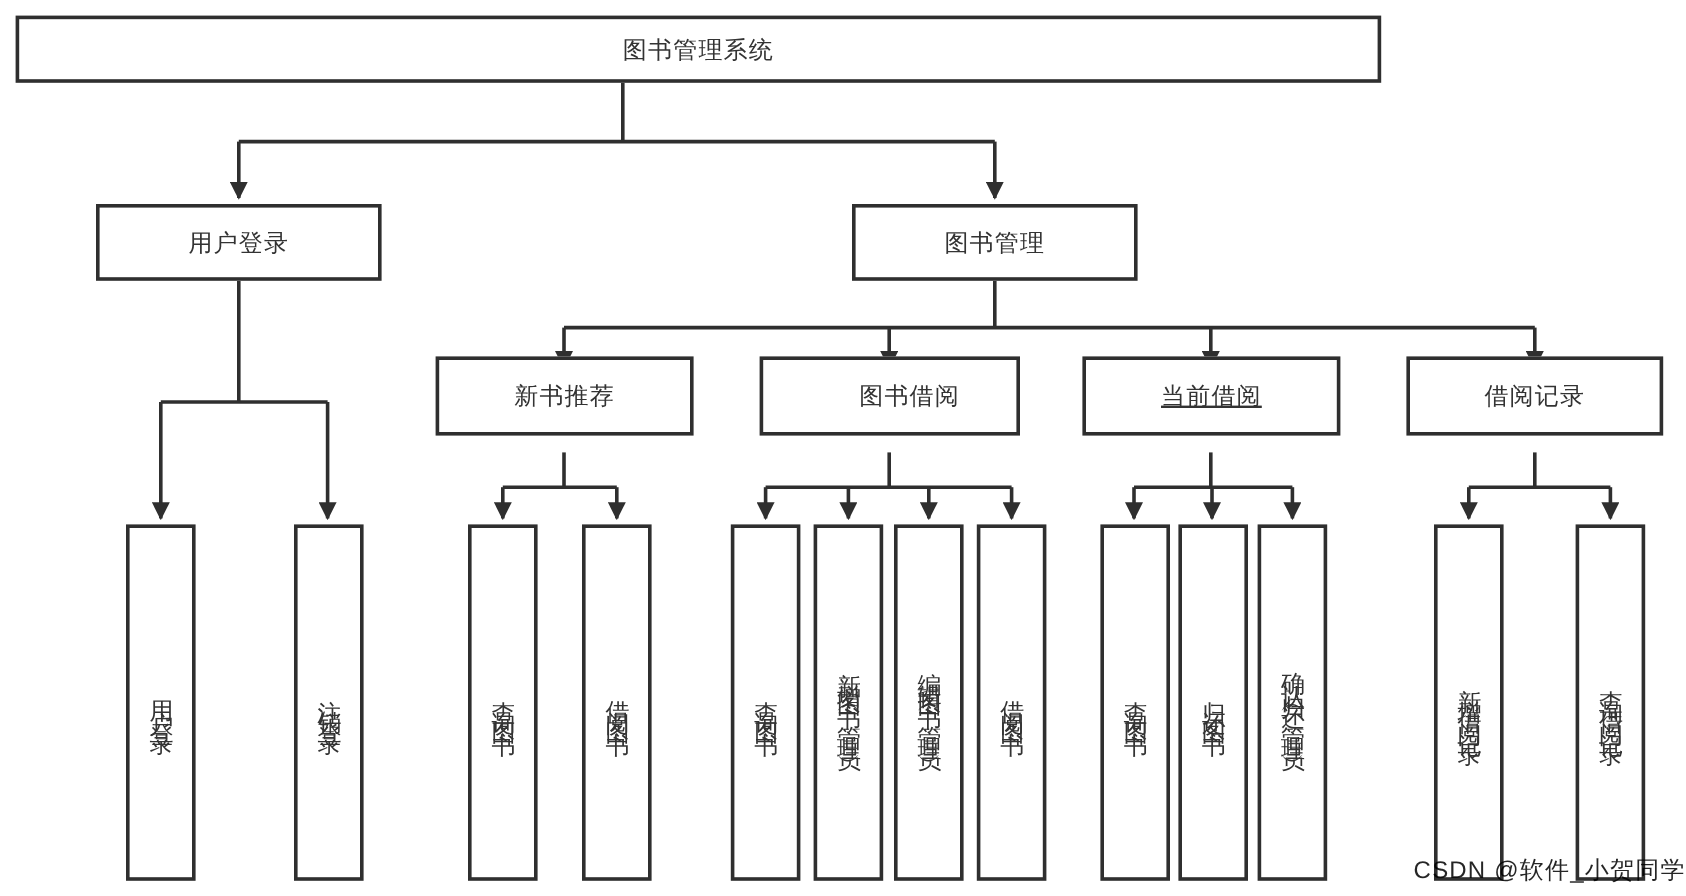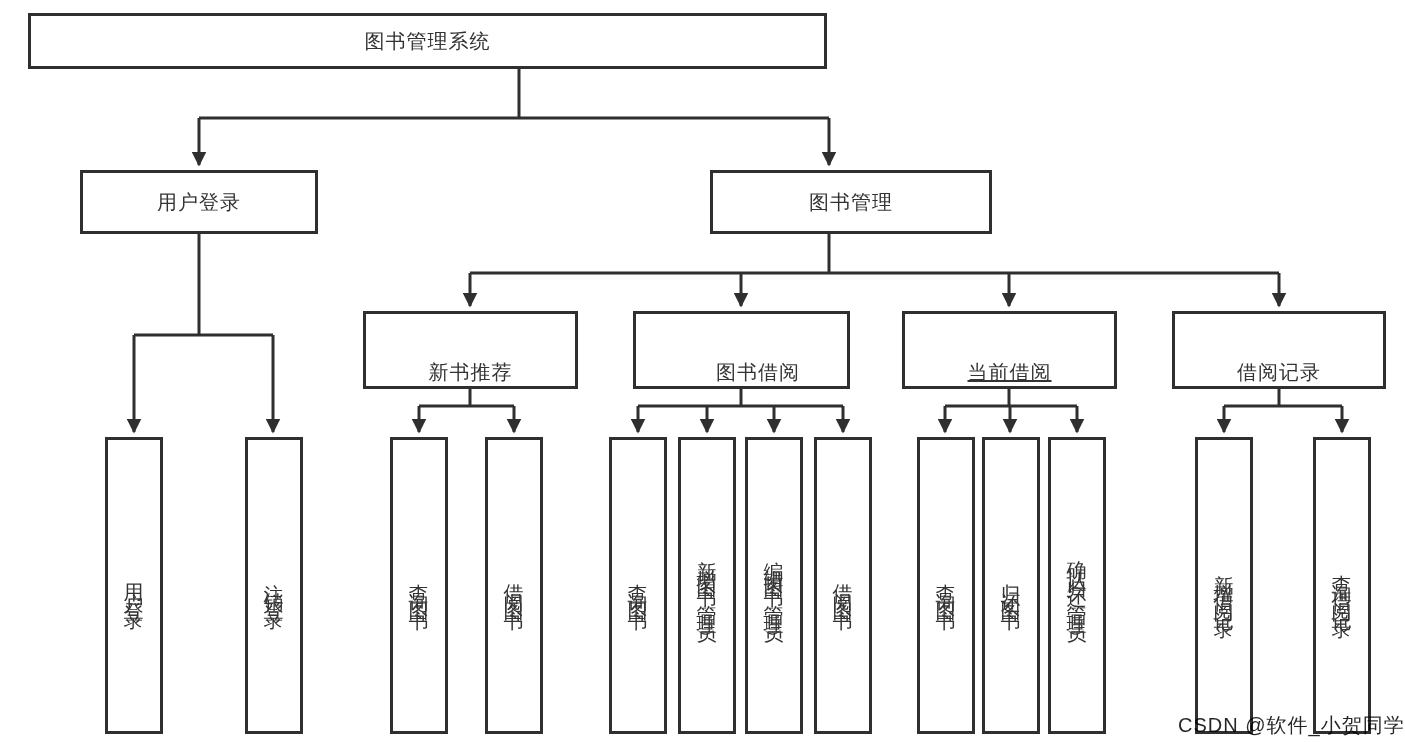--- a/index.html
+++ b/index.html
@@ -33,26 +33,26 @@
     white-space: nowrap;
   }
   .v-box span {
     writing-mode: vertical-rl;
     text-orientation: mixed;
     font-size: 20px;
     letter-spacing: 9px;
     line-height: 1;
   }
   
-  .root-box  { left: 28px;  top: 13px;  width: 799px; height: 56px; }
+  .root-box  { left: 13px;  top: 13px;  width: 1138px; height: 56px; }
   
   .l2-a { left: 80px;  top: 170px; width: 238px; height: 64px; }
-  .l2-b { left: 710px; top: 170px; width: 282px; height: 64px; }
-  
-  .l3   { top: 311px; height: 78px; align-items: flex-end; }
+  .l2-b { left: 710px; top: 170px; width: 238px; height: 64px; }
+  
+  .l3   { top: 297px; height: 66px; }
   .l3-a { left: 363px;  width: 215px; }
   .l3-b { left: 633px;  width: 217px; padding-left: 33px; }
   .l3-c { left: 902px;  width: 215px; text-decoration: underline; }
   .l3-d { left: 1172px; width: 214px; }
   
   .leaf { top: 437px; width: 58px; height: 297px; }
   .leaf-1a { left: 105px; }  .leaf-1b { left: 245px; }
   .leaf-2a { left: 390px; }  .leaf-2b { left: 485px; }
   .leaf-3a { left: 609px; }  .leaf-3b { left: 678px; }
   .leaf-3c { left: 745px; }  .leaf-3d { left: 814px; }

